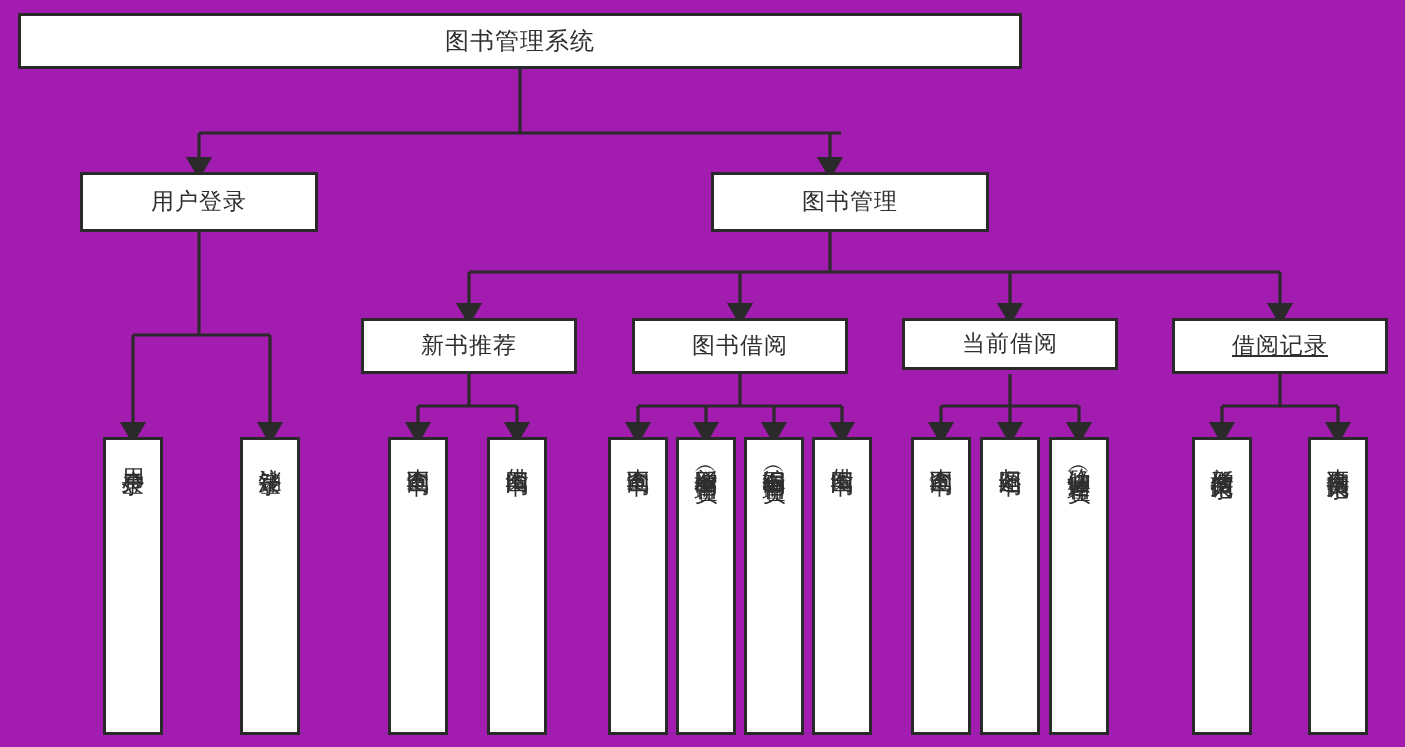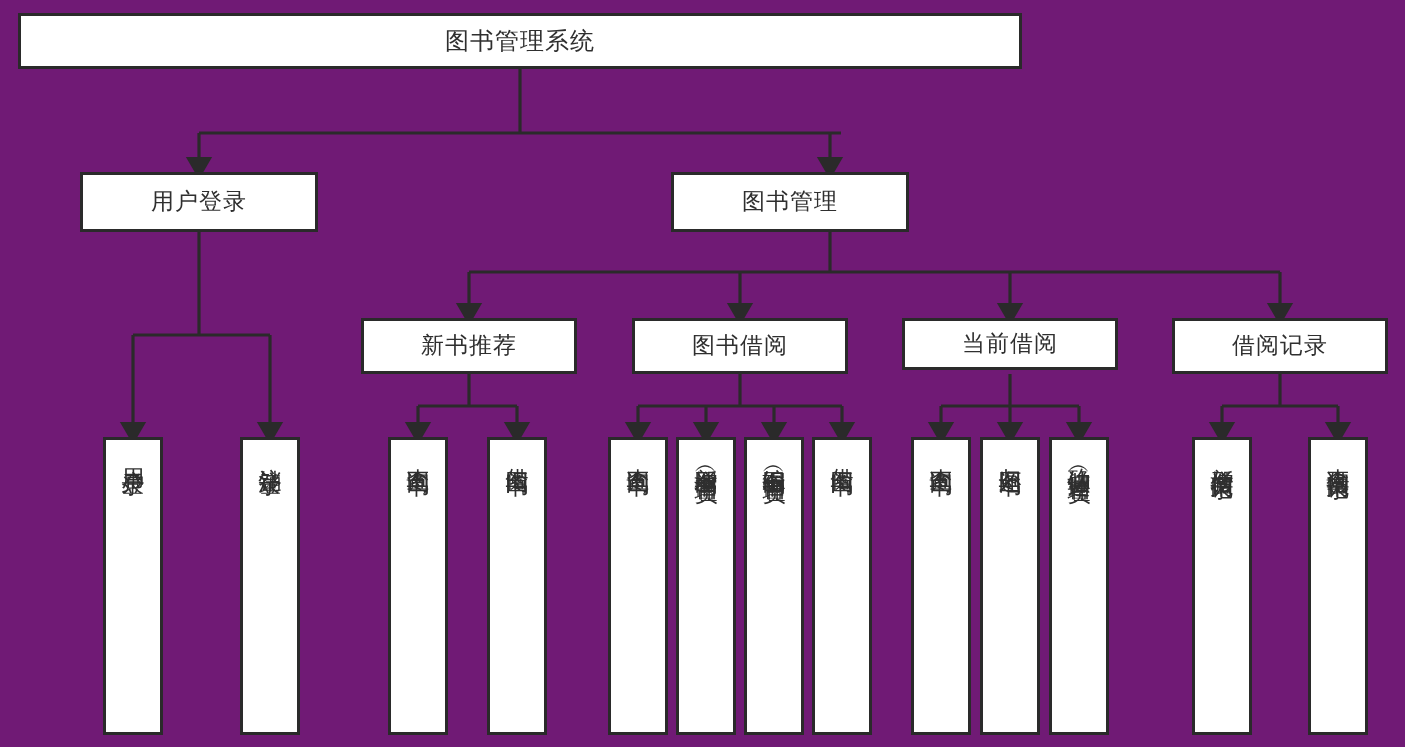--- a/index.html
+++ b/index.html
@@ -9,21 +9,21 @@
     background: #ffffff;
   }
   body {
     font-family: "DejaVu Sans", "Liberation Sans", sans-serif;
     color: #2b2b2b;
   }
   #canvas {
     position: relative;
     width: 1405px;
     height: 747px;
-    background: #701a75;
+    background: #a21caf;
     overflow: hidden;
   }
   svg.edges {
     position: absolute;
     left: 0;
     top: 0;
     width: 1405px;
     height: 747px;
     pointer-events: none;
   }
@@ -123,34 +123,34 @@
     </g>
   </svg>
 
   <div class="node horiz root" style="left:18px; top:13px; width:1004px; height:56px;">
     <span>图书管理系统</span>
   </div>
 
   <div class="node horiz" style="left:80px; top:172px; width:238px; height:60px;">
     <span>用户登录</span>
   </div>
-  <div class="node horiz" style="left:671px; top:172px; width:238px; height:60px;">
+  <div class="node horiz" style="left:711px; top:172px; width:278px; height:60px;">
     <span>图书管理</span>
   </div>
 
   <div class="node horiz" style="left:361px; top:318px; width:216px; height:56px;">
     <span>新书推荐</span>
   </div>
   <div class="node horiz" style="left:632px; top:318px; width:216px; height:56px;">
     <span>图书借阅</span>
   </div>
   <div class="node horiz" style="left:902px; top:318px; width:216px; height:52px;">
     <span>当前借阅</span>
   </div>
-  <div class="node horiz" style="left:1172px; top:318px; width:216px; height:56px;">
+  <div class="node horiz" style="left:1172px; top:318px; width:216px; height:56px;text-decoration:underline;">
     <span>借阅记录</span>
   </div>
 
   <div class="node vert" style="left:103px; top:437px; width:60px; height:298px;">
     <span class="vlabel">用户登录</span>
   </div>
   <div class="node vert" style="left:240px; top:437px; width:60px; height:298px;">
     <span class="vlabel">注销登录</span>
   </div>
 

